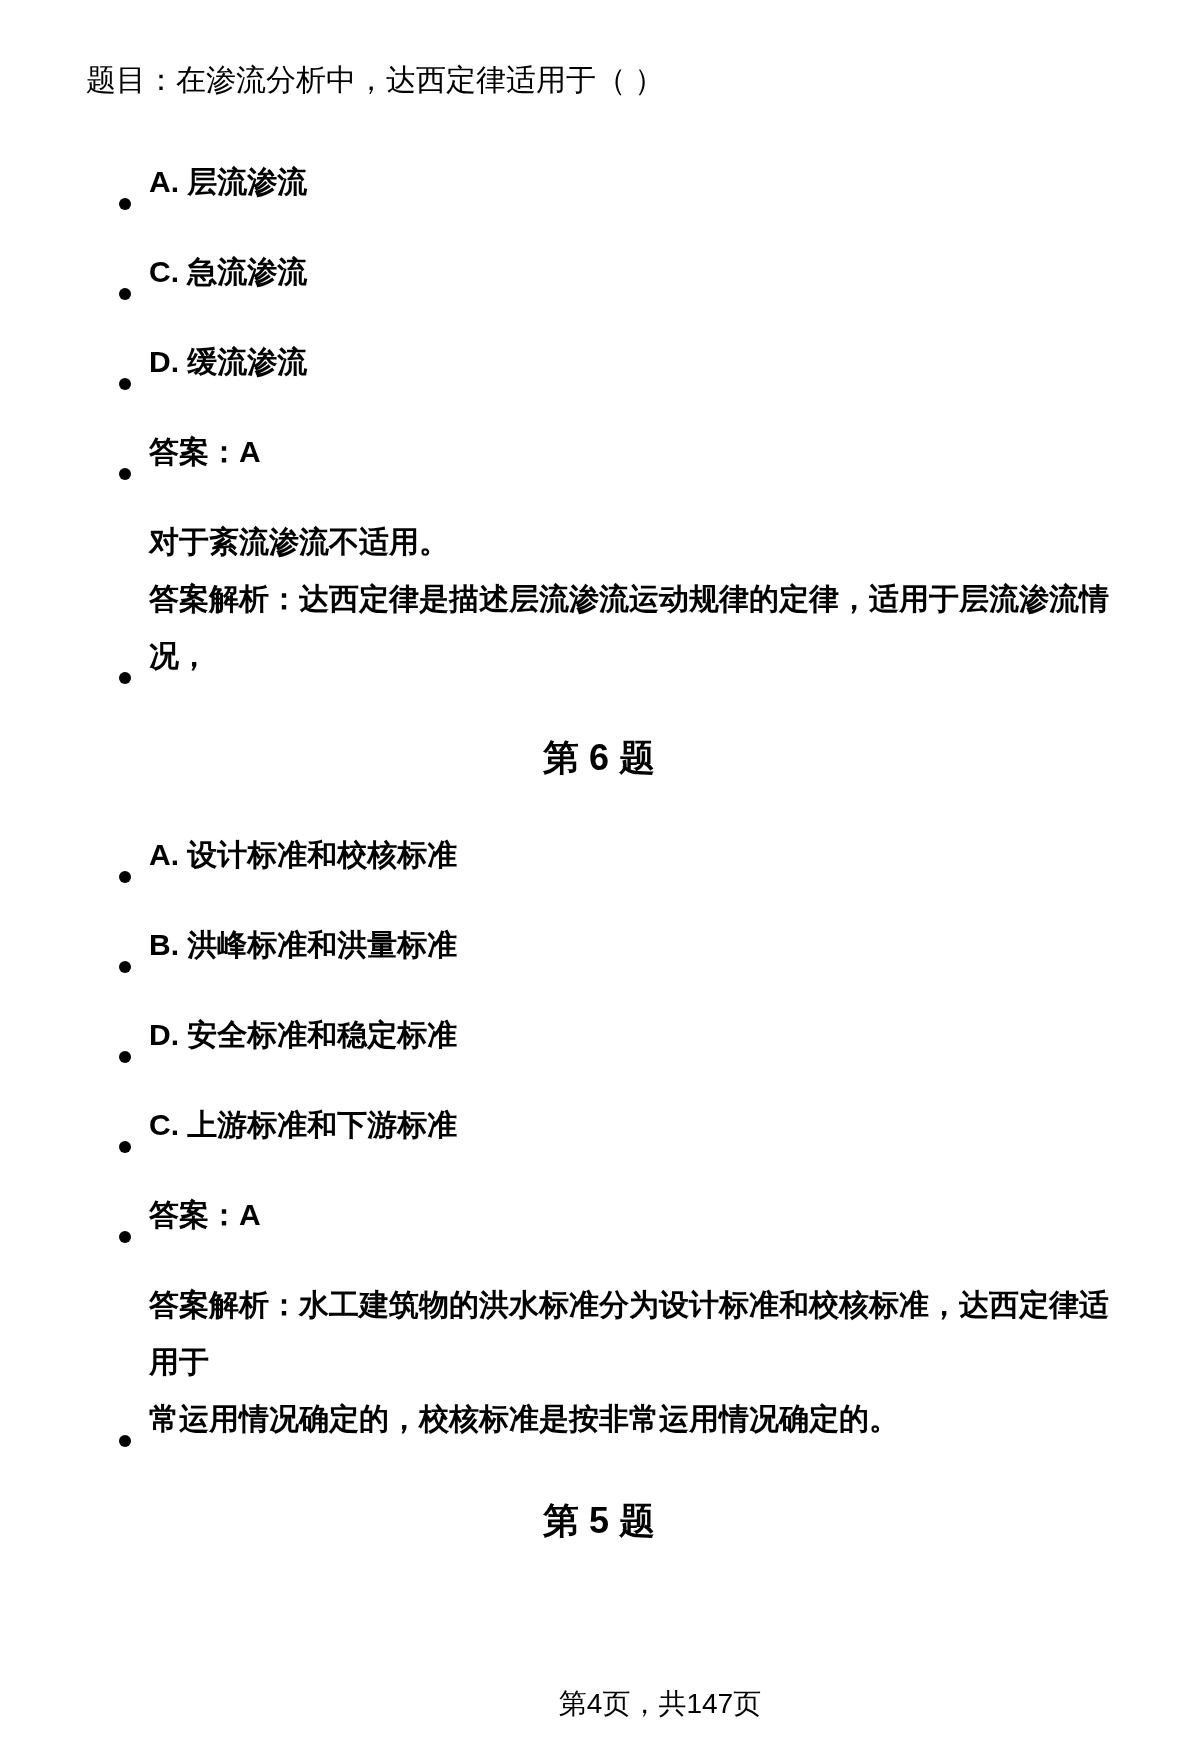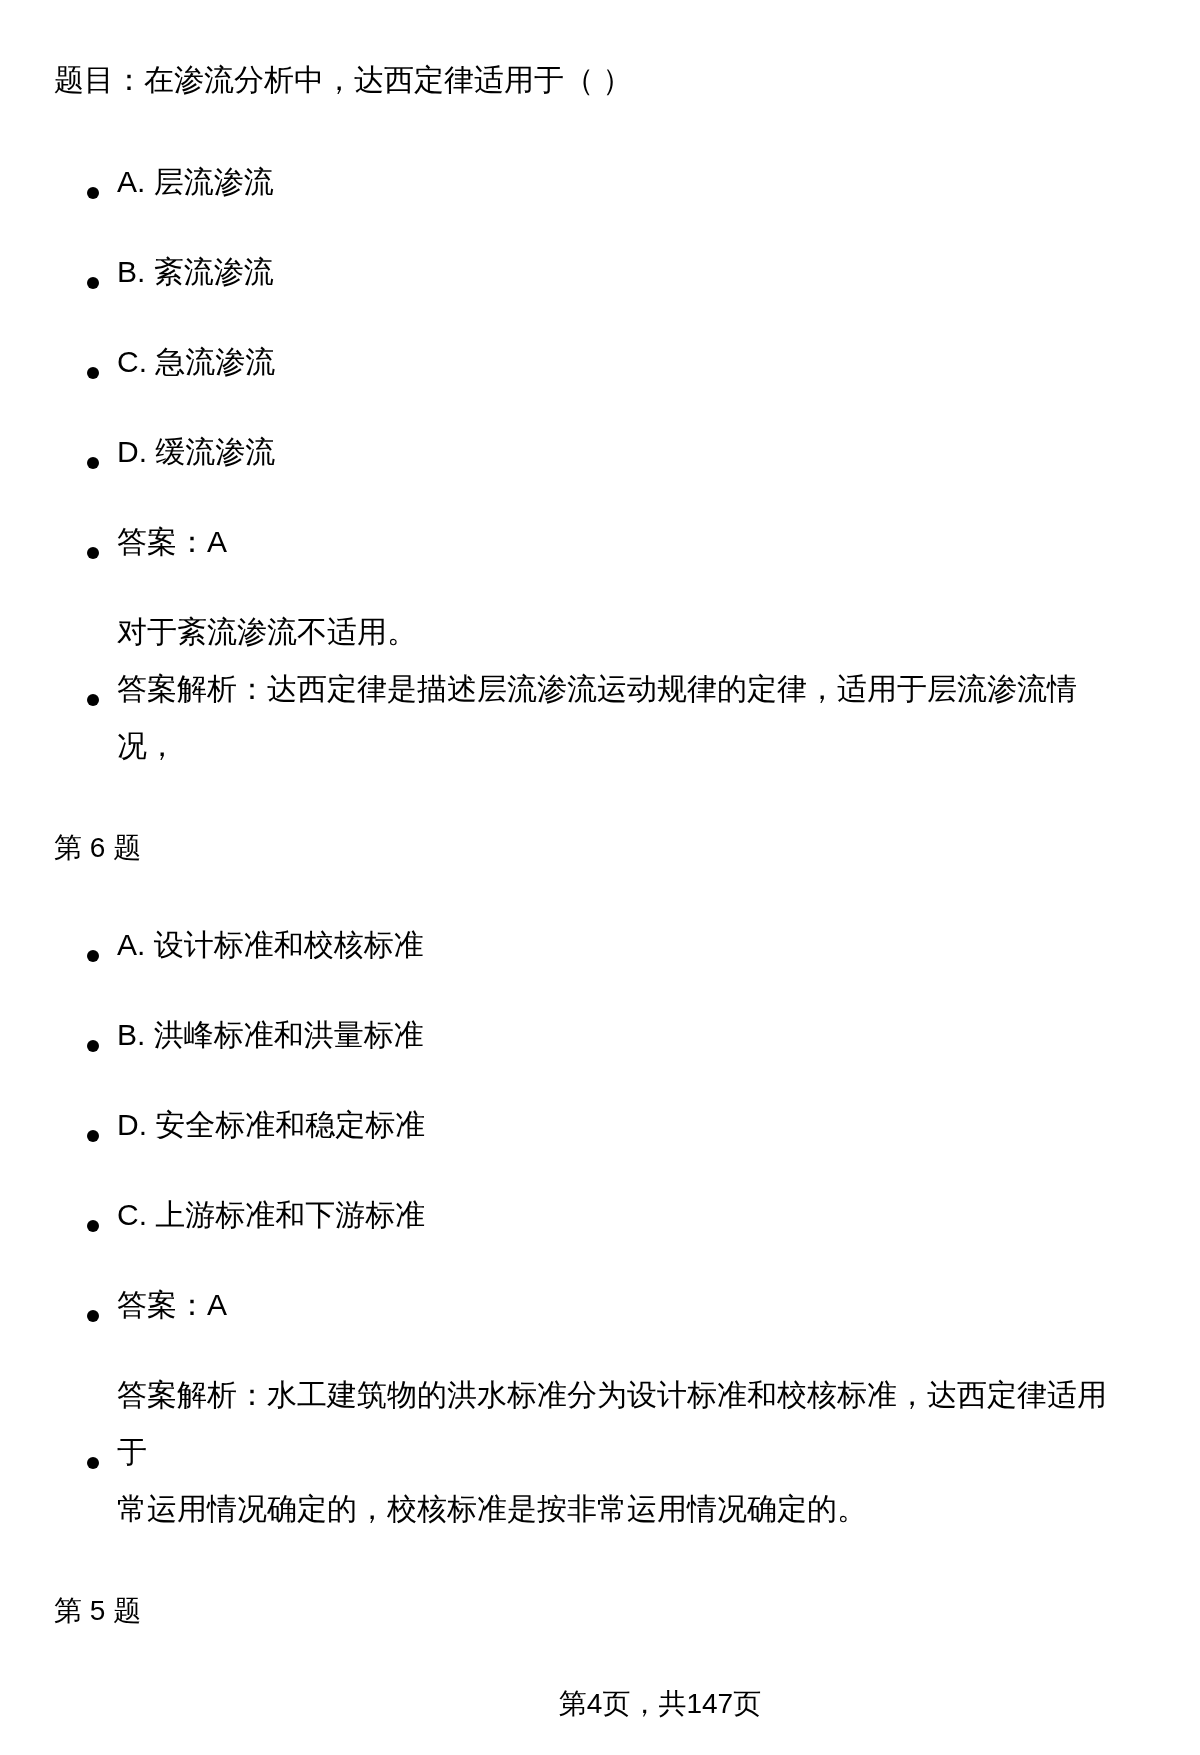--- a/index.html
+++ b/index.html
@@ -7,38 +7,39 @@
   body {
     width: 1200px;
     height: 1755px;
     position: relative;
     overflow: hidden;
     font-family: "Liberation Sans", "DejaVu Sans", sans-serif;
     font-size: 30px;
     line-height: 57px;
     color: #000000;
   }
-  .page { width: 1200px; height: 1504px; padding: 51px 88px 0 54px; position: relative; }
+  .page { width: 1200px; height: 1504px; padding: 51px 88px 0 86px; position: relative; }
   .q-title { margin-bottom: 45px; }
   .opt-list { list-style: none; }
-  .opt { display: flex; align-items: center; margin-bottom: 33px; }
+  .opt { display: flex; align-items: flex-end; margin-bottom: 33px; font-weight: bold; }
   .dot {
     flex: 0 0 auto;
     width: 12px; height: 12px;
     border-radius: 50%;
     background: #000000;
     margin: 22px 18px 0 33px;
   }
   .li-text { flex: 1 1 auto; }
   .line { display: block; }
   .q-heading {
-    font-size: 28px;
+    font-size: 36px;
     line-height: 44px;
-    font-weight: normal;
+    font-weight: bold;
     margin: 52px 0 46px 0;
+    text-align: center;
   }
   .footer {
     position: absolute;
     left: 0;
     top: 1689px;
     width: 100%;
     text-align: center;
     font-size: 28px;
     line-height: 30px;
     padding-left: 36px;
@@ -49,24 +50,20 @@
 <body>
 
 <div class="page">
 
   <section>
     <p class="q-title">题目：在渗流分析中，达西定律适用于（ ）</p>
     <ul class="opt-list">
       <li class="opt">
         <span class="dot"></span>
         <span class="li-text">A. 层流渗流</span>
-      </li>
-      <li class="opt">
-        <span class="dot"></span>
-        <span class="li-text">B. 紊流渗流</span>
       </li>
       <li class="opt">
         <span class="dot"></span>
         <span class="li-text">C. 急流渗流</span>
       </li>
       <li class="opt">
         <span class="dot"></span>
         <span class="li-text">D. 缓流渗流</span>
       </li>
       <li class="opt">

